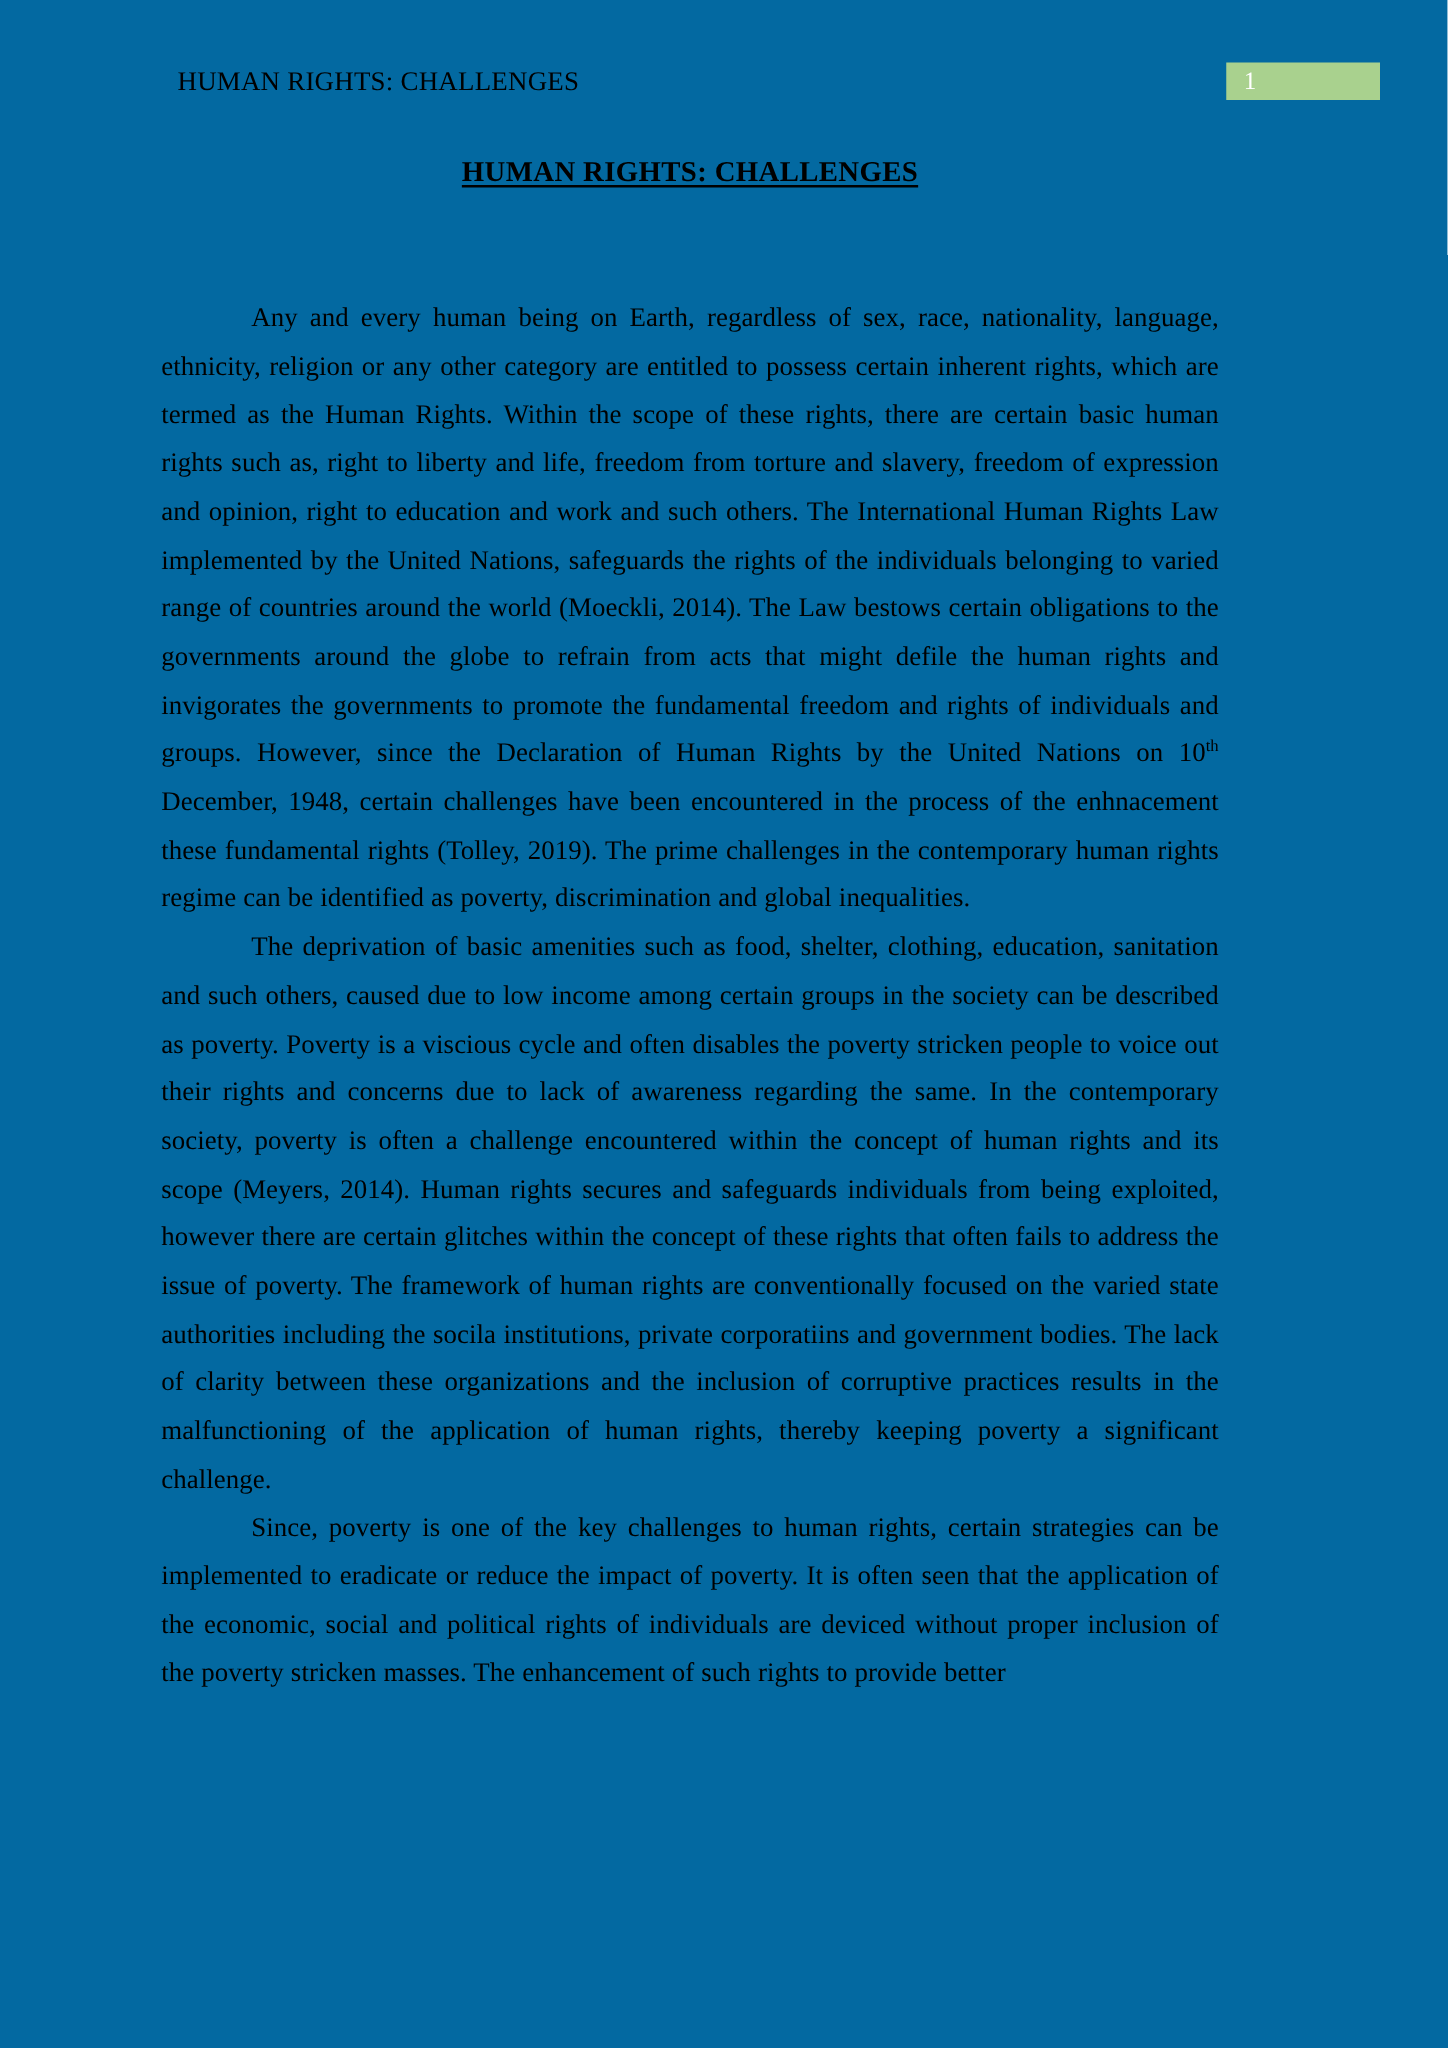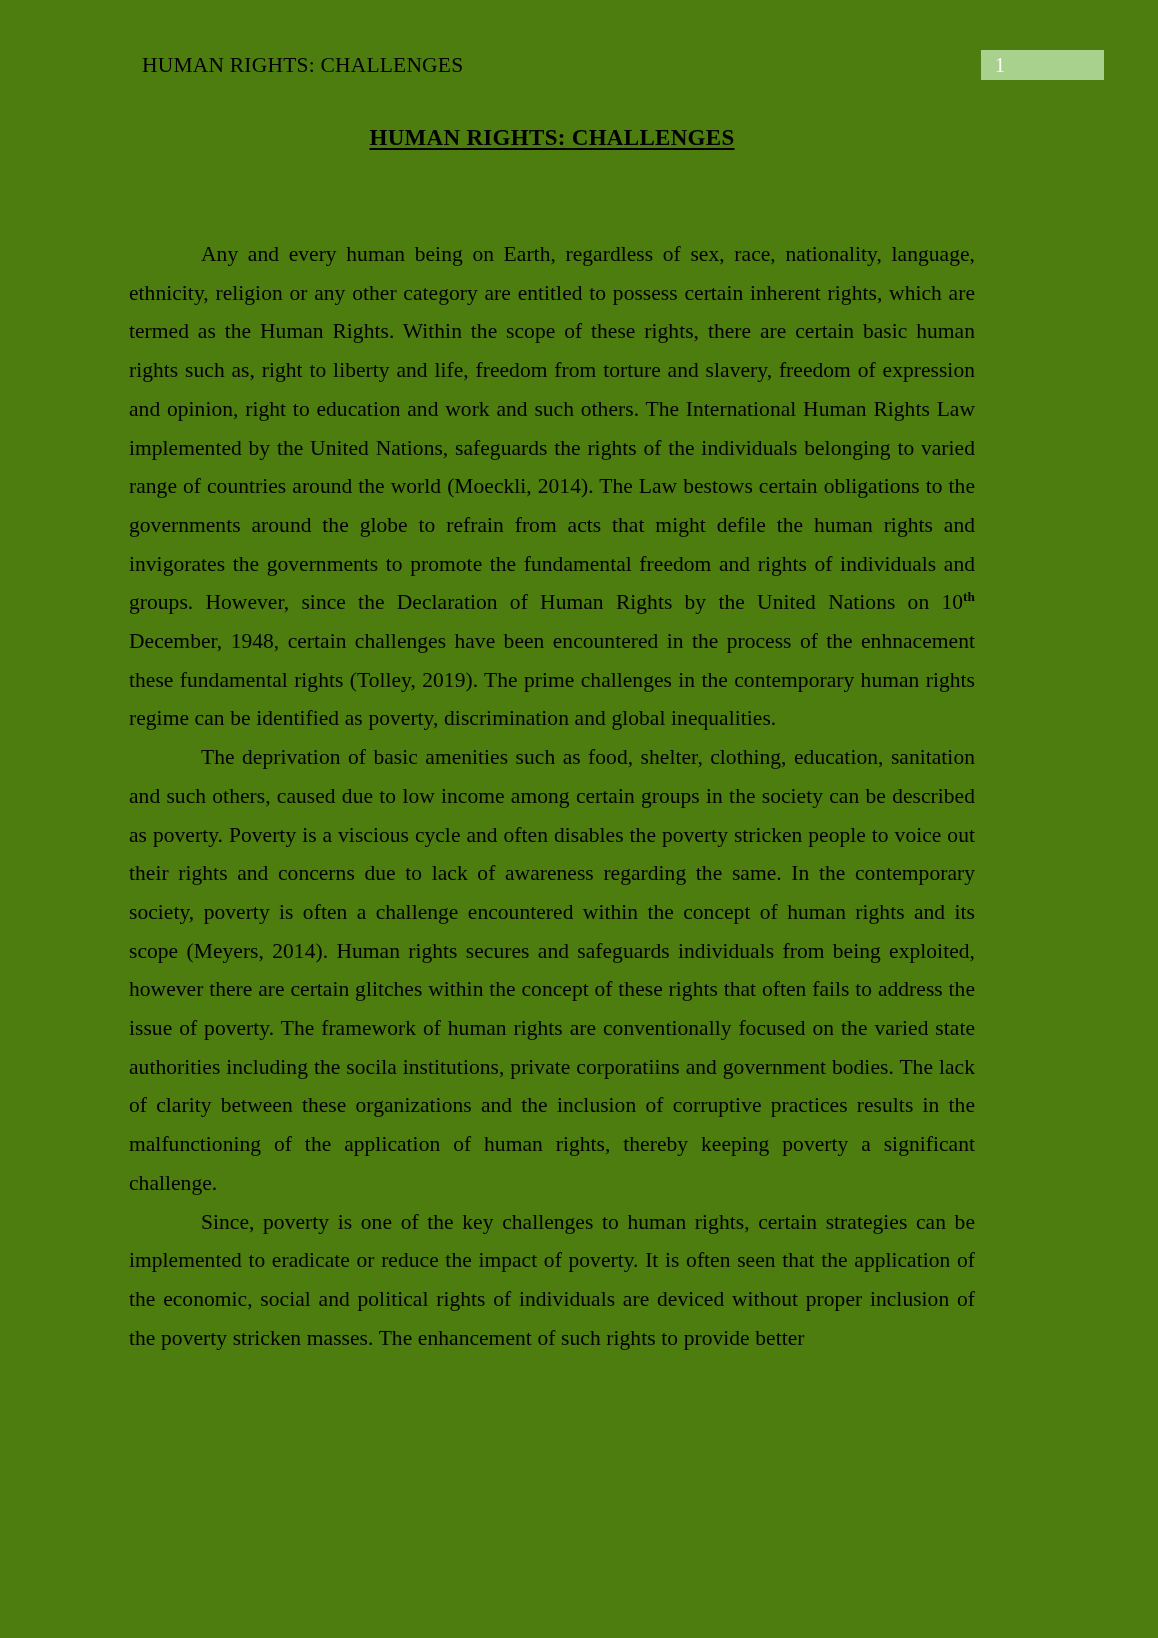--- a/index.html
+++ b/index.html
@@ -9,21 +9,21 @@
     background: #ffffff;
   }
   body {
     font-family: "Liberation Serif", "DejaVu Serif", serif;
     color: #000000;
   }
   .page {
     position: relative;
     width: 1158px;
     height: 1638px;
-    background: #4d7c0f;
+    background: #0369a1;
     overflow: hidden;
     box-sizing: border-box;
   }
 
   
   .running-header {
     position: absolute;
     top: 50px;
     left: 0;
     width: 1158px;
@@ -91,21 +91,20 @@
     word-spacing: 0.2px;
     hyphens: none;
   }
   p.para + p.para {
     margin-top: 0px;
   }
   sup {
     font-size: 0.62em;
     vertical-align: super;
     line-height: 0;
-    font-weight: bold;
   }
 </style>
 </head>
 <body>
 
 <div class="page">
 
   <div class="running-header">
     <div class="running-header-text">HUMAN RIGHTS: CHALLENGES</div>
     <div class="page-number-badge">

